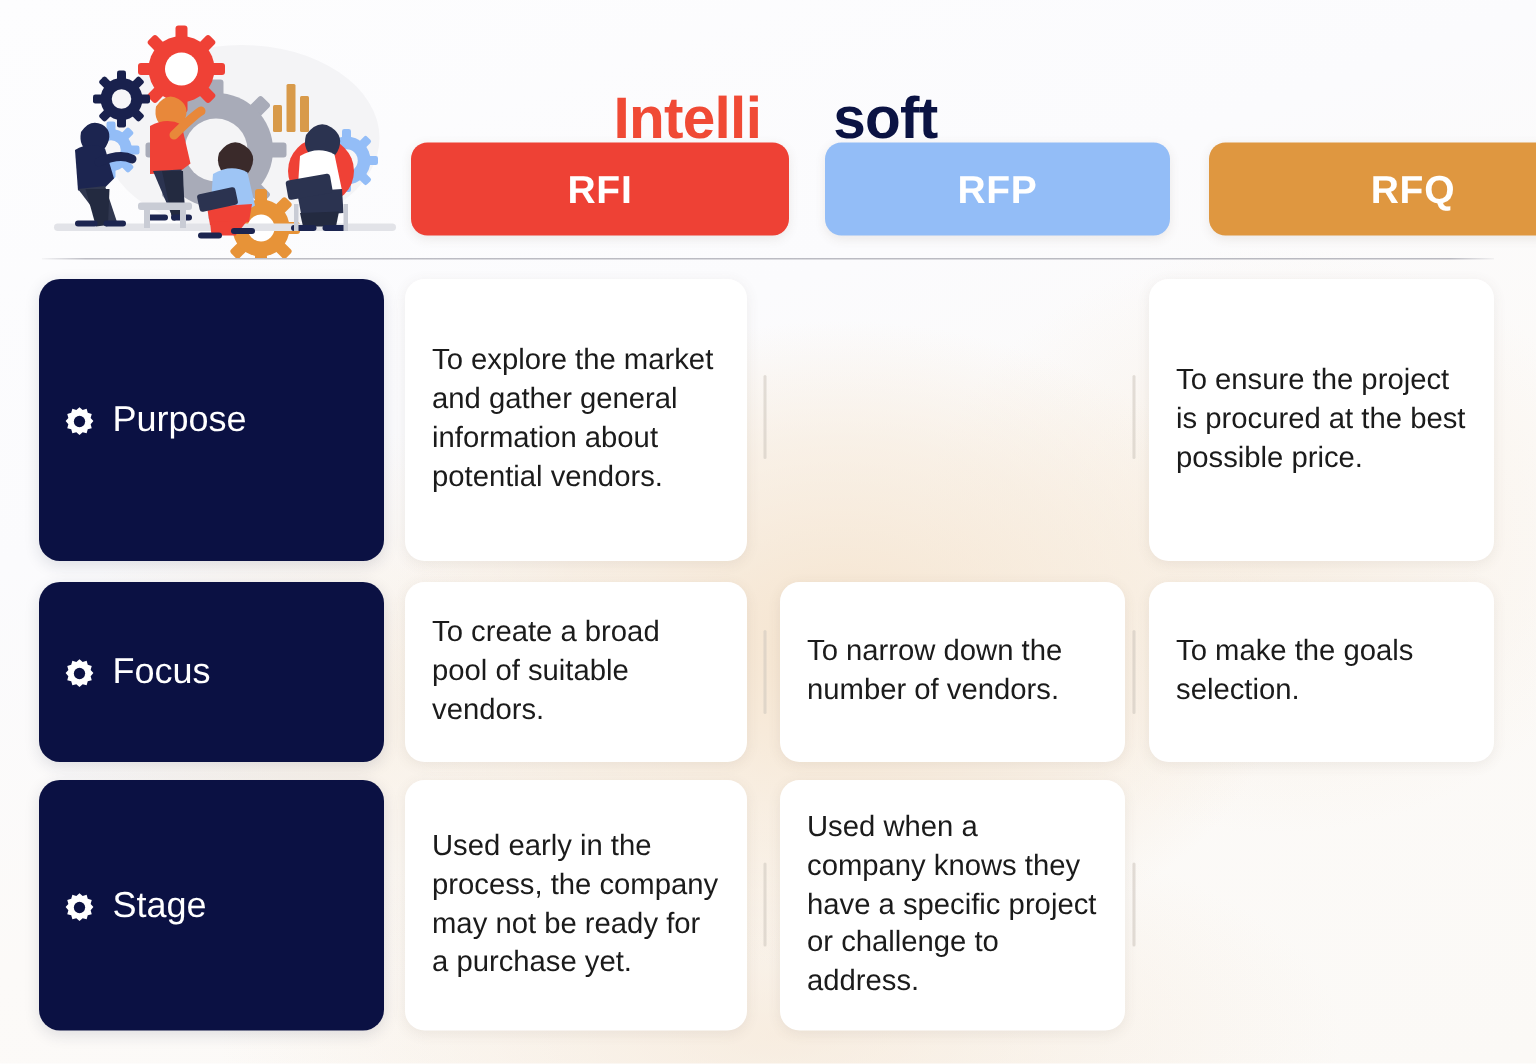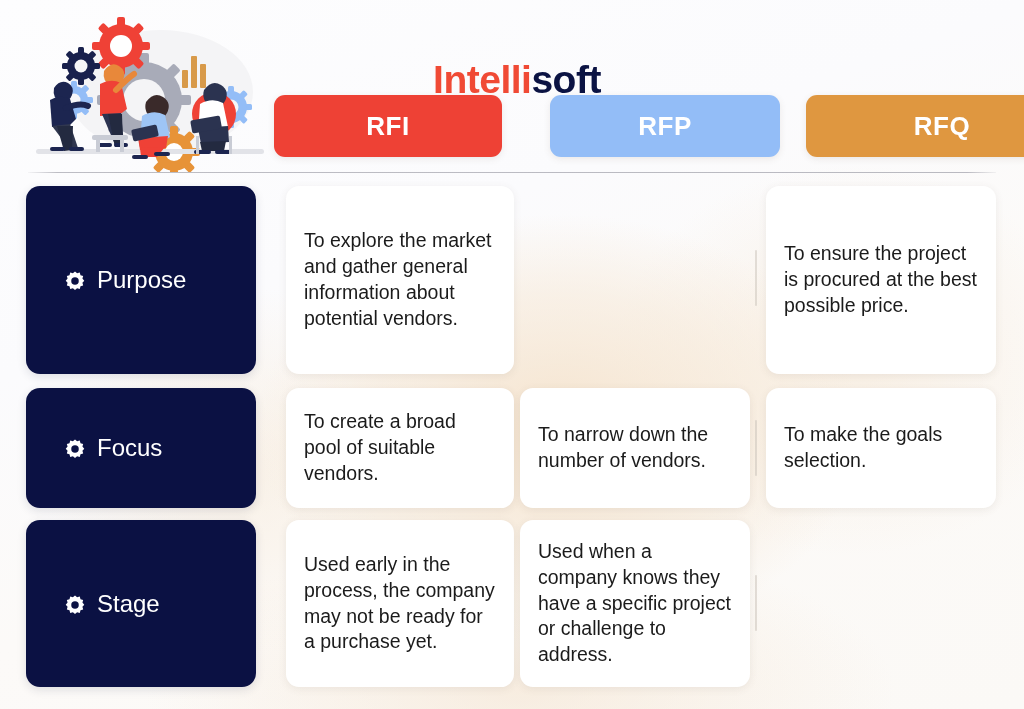--- a/index.html
+++ b/index.html
@@ -39,21 +39,21 @@
     align-items: center;
     justify-content: center;
     font-size: 39px;
     font-weight: bold;
     letter-spacing: -0.5px;
     line-height: 1;
     white-space: nowrap;
     margin-top: 32px;
   }
   .logo .lg-a { color: #f04a35; }
-  .logo .lg-b { color: #0b1343; }
+  .logo .lg-b { color: #0b1343; padding-left: 48px; }
 
   .illustration {
     position: absolute;
     left: 26px;
     top: 14px;
     width: 248px;
     height: 158px;
   }
 
   .hdr-divider {
@@ -73,35 +73,35 @@
     border-radius: 11px;
     display: flex;
     align-items: center;
     justify-content: center;
     color: #ffffff;
     font-size: 26px;
     font-weight: bold;
     letter-spacing: 0.5px;
     box-shadow: 0 2px 7px rgba(90,70,50,0.10);
   }
-  .colhead.c0 { left: 274px; width: 228px; background: #ee4135; }
+  .colhead.c0 { left: 274px; width: 252px; background: #ee4135; }
   .colhead.c1 { left: 520px; width: 230px; background: #93bdf7; margin-left: 30px; }
   .colhead.c2 { left: 766px; width: 272px; background: #df9740; margin-left: 40px; }
 
   
   .row-label {
     position: absolute;
     left: 26px;
     width: 230px;
     background: #0b1143;
     border-radius: 14px;
     box-shadow: 0 3px 10px rgba(30,35,70,0.13);
     display: flex;
     align-items: center;
-    padding-left: 38px;
+    padding-left: 16px;
     box-sizing: border-box;
   }
   .row-label .gear-ico {
     width: 22px;
     height: 22px;
     flex: none;
     margin-right: 11px;
     margin-top: 2px;
   }
   .row-label .rl-text {
@@ -125,21 +125,21 @@
     font-size: 19.5px;
     line-height: 1.33;
   }
 
   
   .r0 { top: 186px; height: 188px; }
   .r1 { top: 388px; height: 120px; }
   .r2 { top: 520px; height: 167px; }
 
   
-  .k0 { left: 286px; width: 228px; }
+  .k0 { left: 270px; width: 228px; }
   .k1 { left: 520px; width: 230px; }
   .k2 { left: 766px; width: 230px; }
 
   
   .vsep {
     position: absolute;
     width: 2px;
     background: rgba(205,198,190,0.55);
     border-radius: 1px;
   }

